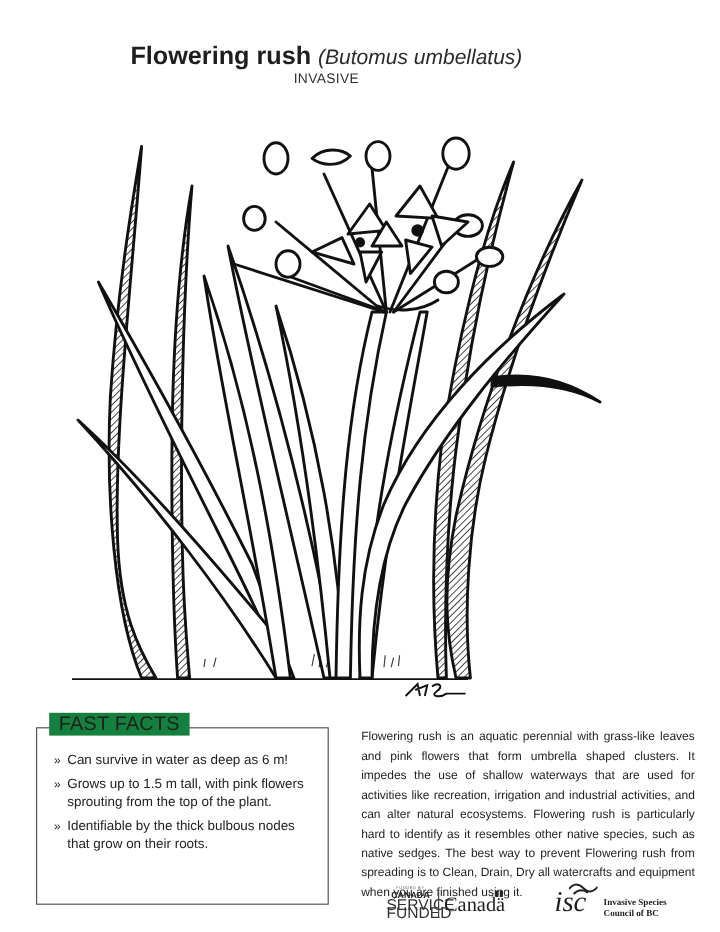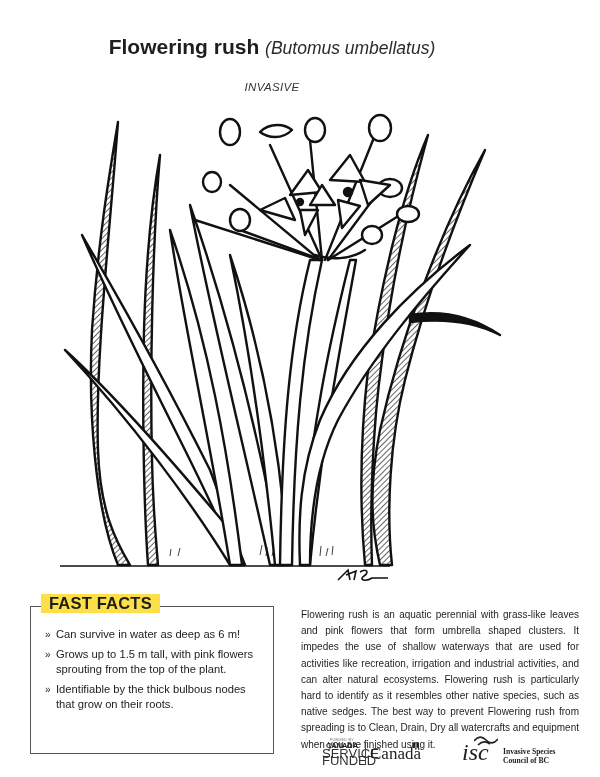--- a/index.html
+++ b/index.html
@@ -3,31 +3,31 @@
   <meta charset="utf-8">
   <style>
     * { box-sizing: border-box; margin: 0; padding: 0; }
     html, body { width: 600px; height: 777px; background: #ffffff; overflow: hidden; }
     body { position: relative; font-family: "Liberation Sans", sans-serif; color: #1a1a1a; }
 
     .header { position: absolute; top: 34px; left: 0; width: 544px; text-align: center; }
     .title-line { font-size: 21px; line-height: 26px; white-space: nowrap; }
     .title-main { font-weight: bold; color: #1e1e1e; }
     .title-sci { font-style: italic; font-size: 17.5px; color: #2a2a2a; }
-    .subtitle { font-size: 11.5px; letter-spacing: 0.3px; color: #333; margin-top: 20px; font-style: italic; }
+    .subtitle { font-size: 11.5px; letter-spacing: 0.3px; color: #333; margin-top: 0; }
 
     .illustration { position: absolute; left: 60px; top: 110px; width: 500px; height: 480px; }
 
     .facts-box {
       position: absolute; left: 30px; top: 606px; width: 244px; height: 148px;
       border: 1.3px solid #555;
     }
     .facts-title {
-      position: absolute; left: 10px; top: -13px; background: #fde047; padding: 0 8px;
-      font-size: 16.5px; font-weight: bold; color: #1e1e1e; letter-spacing: 0.2px;
+      position: absolute; left: 10px; top: -13px; background: #15803d; padding: 0 8px;
+      font-size: 16.5px; font-weight: normal; color: #1e1e1e; letter-spacing: 0.2px;
       font-family: "Liberation Sans", sans-serif;
     }
     .facts-list { position: absolute; left: 14px; top: 20px; width: 222px; list-style: none; }
     .facts-list li {
       position: relative; padding-left: 11px; font-size: 11.2px; line-height: 15.5px;
       color: #222; margin-bottom: 4px;
     }
     .facts-list li .bullet { position: absolute; left: 0; top: 0; font-size: 10px; }
 
     .description {

